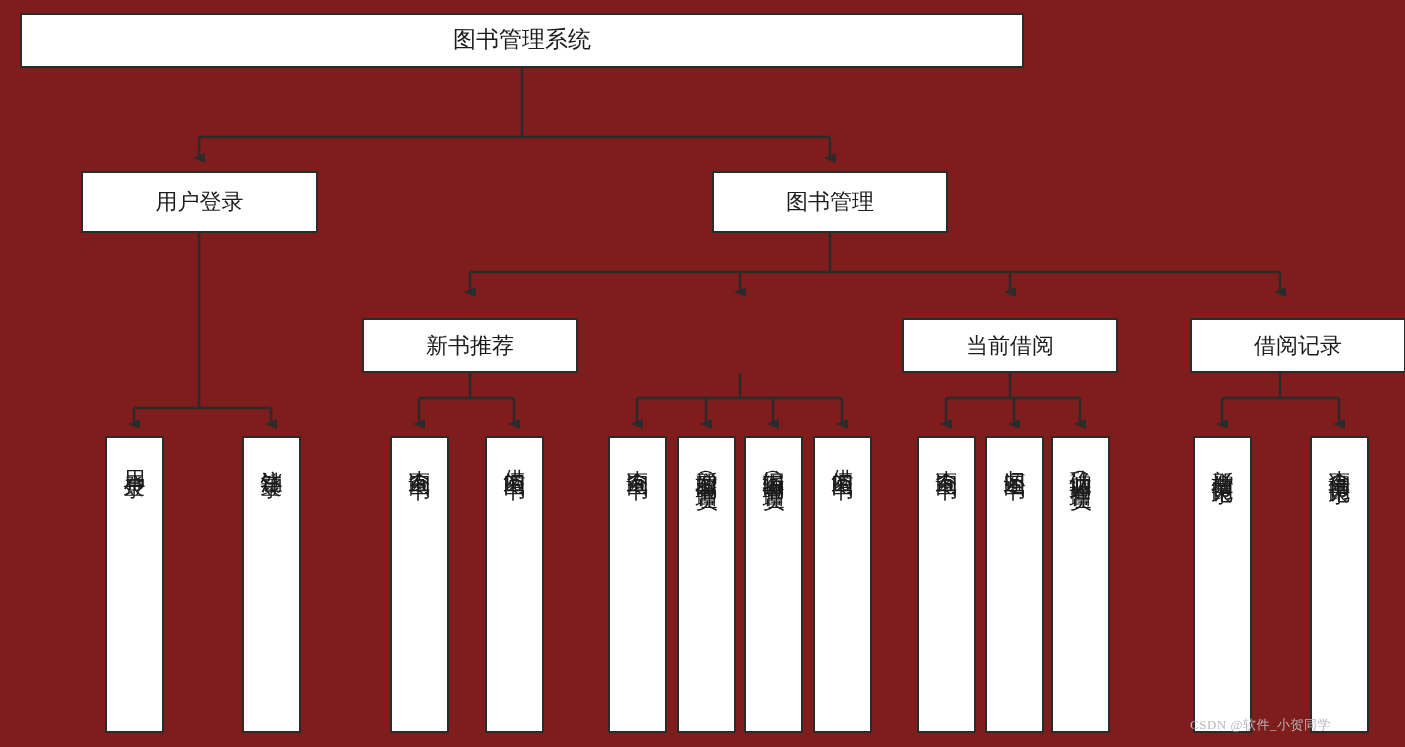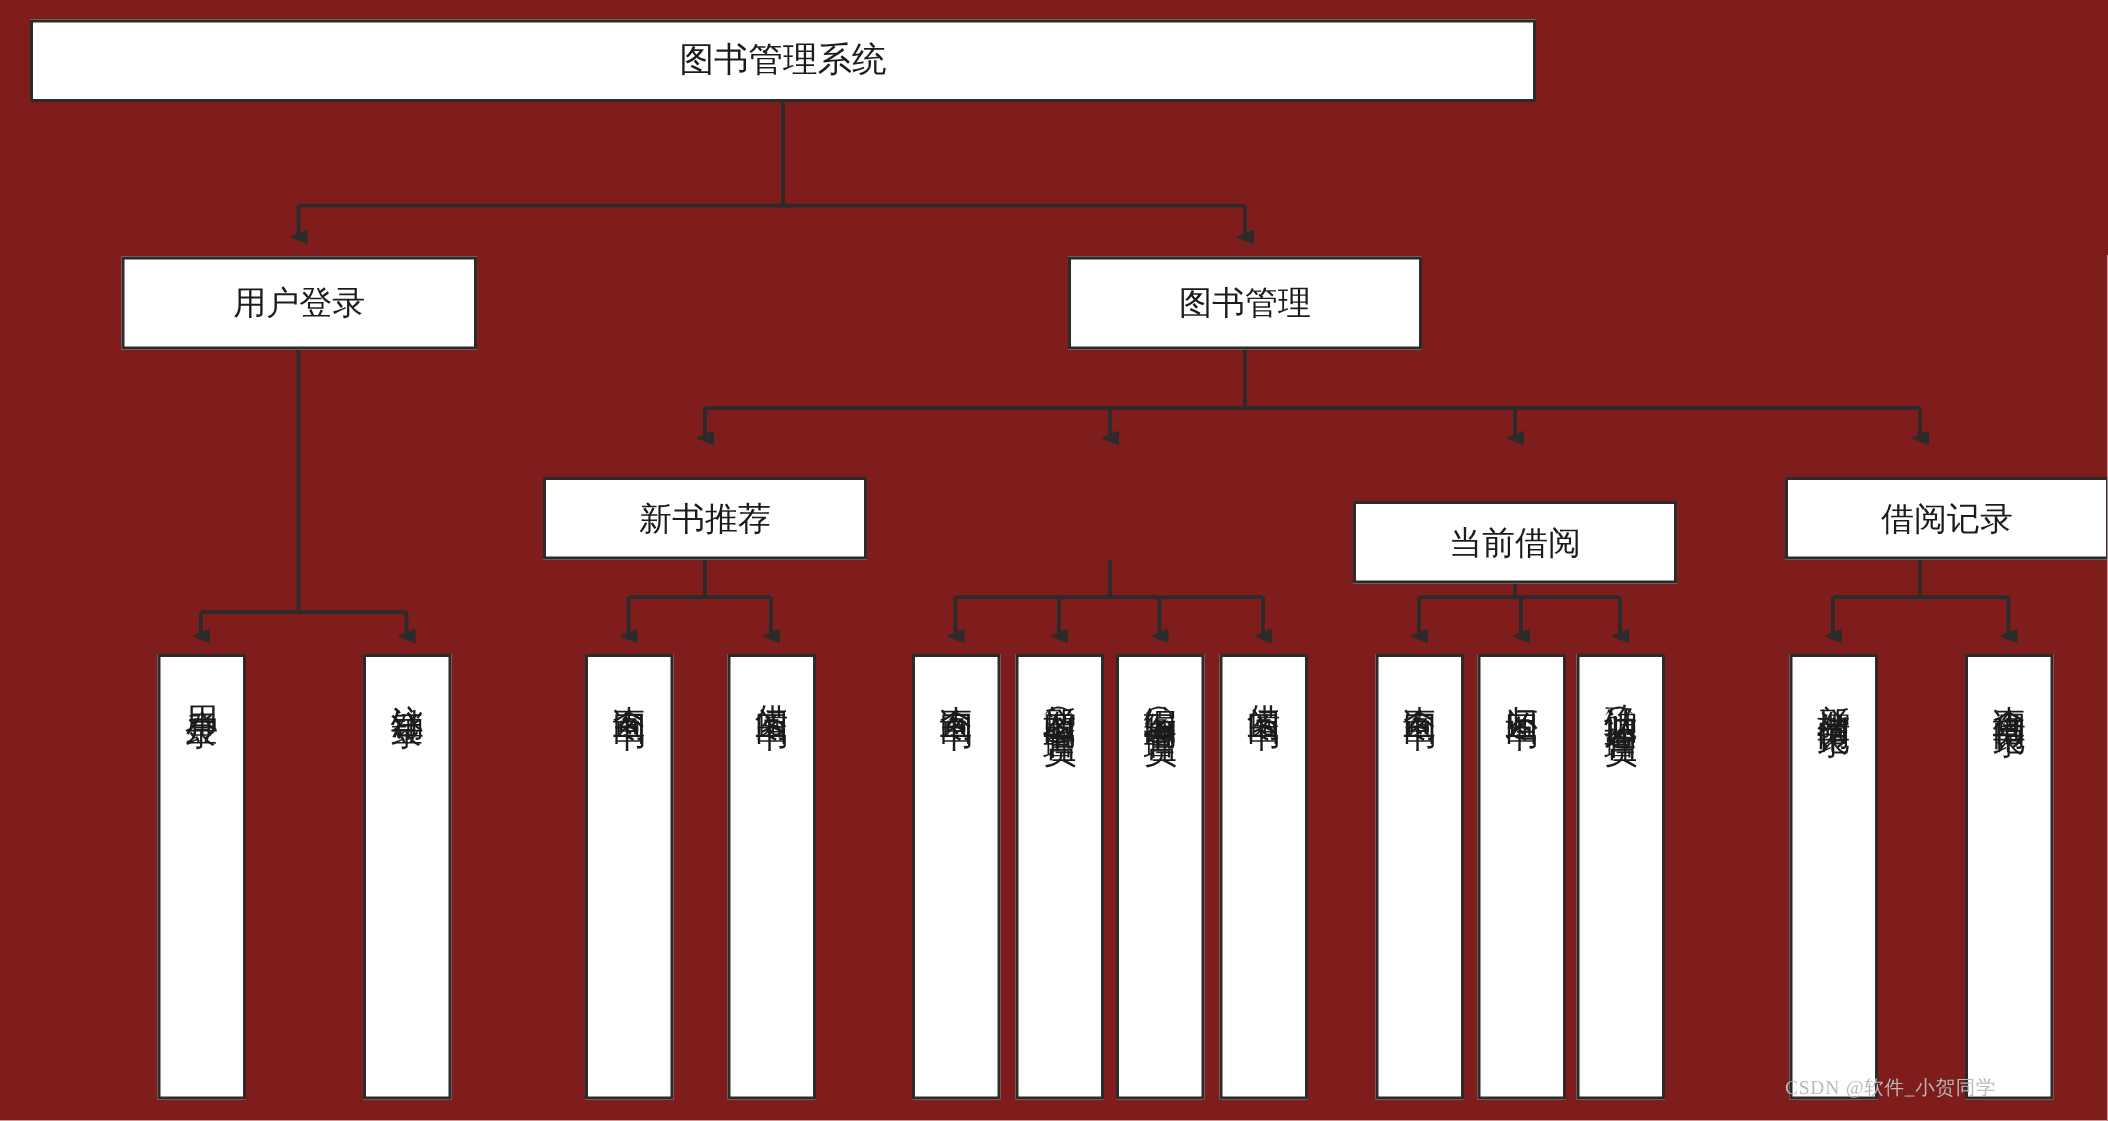--- a/index.html
+++ b/index.html
@@ -131,21 +131,21 @@
   <div class="node horiz" style="left:81px; top:171px; width:237px; height:62px;">
     <span class="label">用户登录</span>
   </div>
   <div class="node horiz" style="left:712px; top:171px; width:236px; height:62px;">
     <span class="label">图书管理</span>
   </div>
 
   <div class="node horiz" style="left:362px; top:318px; width:216px; height:55px;">
     <span class="label">新书推荐</span>
   </div>
-  <div class="node horiz" style="left:902px; top:318px; width:216px; height:55px;margin-top:16px;">
+  <div class="node horiz" style="left:902px; top:318px; width:216px; height:55px;">
     <span class="label">当前借阅</span>
   </div>
   <div class="node horiz" style="left:1172px; top:318px; width:216px; height:55px;margin-left:18px;">
     <span class="label">借阅记录</span>
   </div>
 
   <div class="node vert" style="left:105px; top:436px; width:59px; height:297px;">
     <span class="label">用户登录</span>
   </div>
   <div class="node vert" style="left:242px; top:436px; width:59px; height:297px;">

